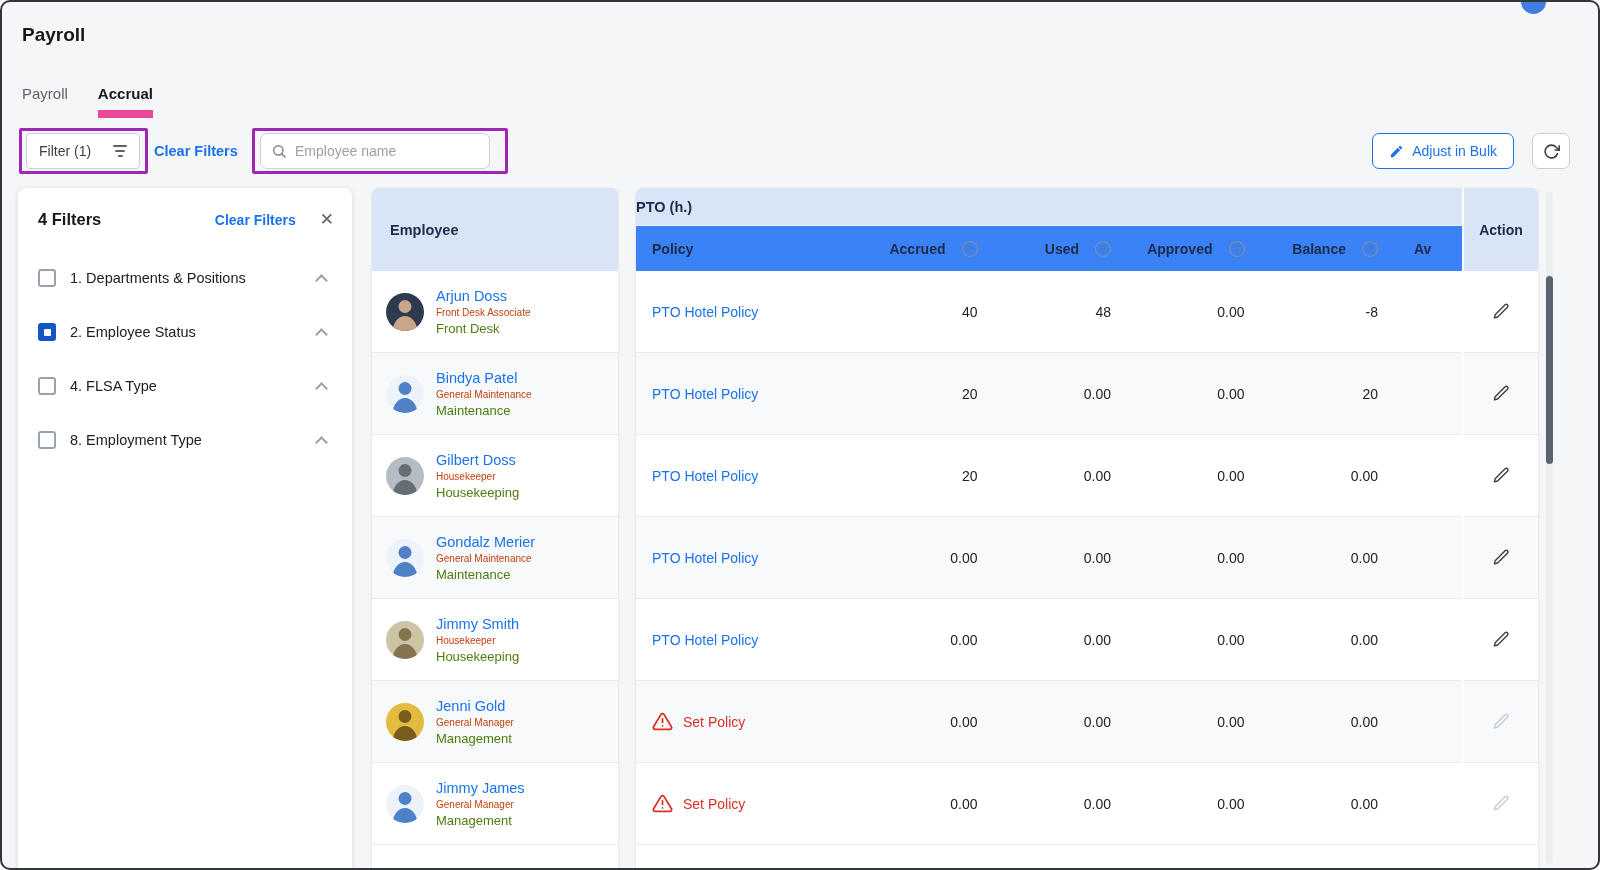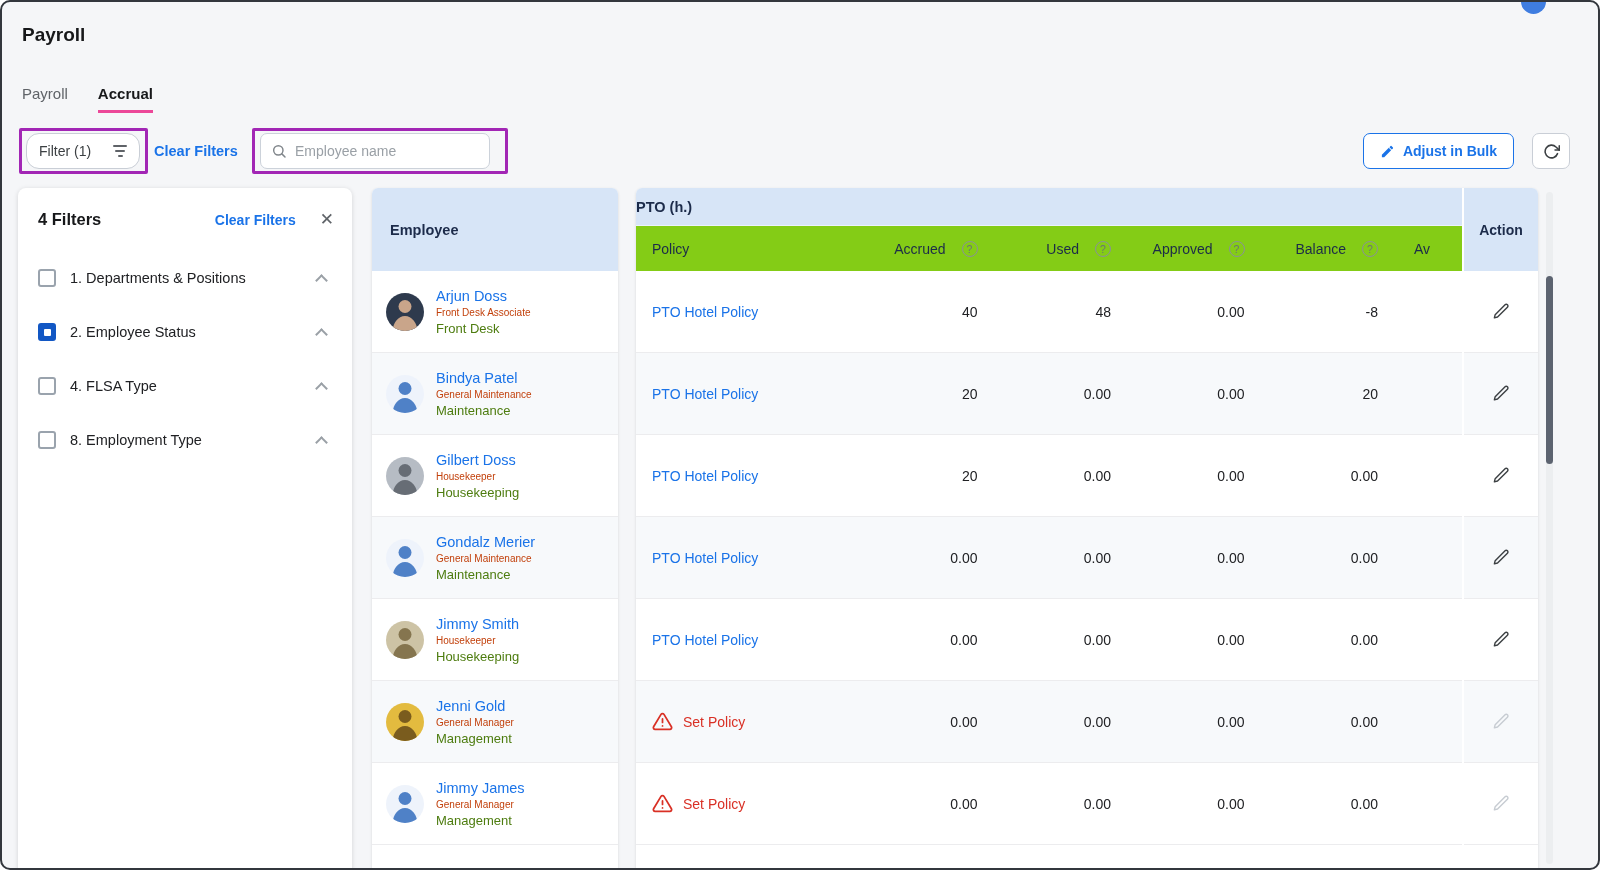--- a/index.html
+++ b/index.html
@@ -6,32 +6,32 @@
   html,body{width:1600px;height:870px}
   body{font-family:"Liberation Sans",sans-serif;background:#ffffff}
   .frame{position:relative;width:1600px;height:870px;background:#f5f6f8;border:2px solid #33373d;border-radius:10px;overflow:hidden}
 
   .top-avatar{position:absolute;left:1519px;top:-13px;width:25px;height:25px;border-radius:50%;background:#3f7de0}
 
   .page-title{position:absolute;left:20px;top:22px;font-size:19px;font-weight:700;color:#17181a}
 
   .tabs{position:absolute;left:20px;top:83px;display:flex;gap:30px}
   .tab{font-size:15px;color:#5f6368;padding-bottom:8px;cursor:pointer}
-  .tab.active{color:#17181a;font-weight:700;border-bottom:3px solid #ec4899}
-
-  
-  .filter-btn{position:absolute;left:24px;top:131px;width:114px;height:36px;background:#fff;border:1px solid #c9ced6;border-radius:13px;display:flex;align-items:center;justify-content:space-between;padding:0 12px;font-size:14px;color:#3c4043;cursor:pointer;font-family:inherit}
+  .tab.active{color:#17181a;font-weight:700;border-bottom:8px solid #ec4899}
+
+  
+  .filter-btn{position:absolute;left:24px;top:131px;width:114px;height:36px;background:#fff;border:1px solid #c9ced6;border-radius:4px;display:flex;align-items:center;justify-content:space-between;padding:0 12px;font-size:14px;color:#3c4043;cursor:pointer;font-family:inherit}
   .filter-lines{display:flex;flex-direction:column;gap:3px;align-items:center}
   .filter-lines i{display:block;height:2px;background:#5f6368;border-radius:1px}
   .filter-lines i:nth-child(1){width:14px}.filter-lines i:nth-child(2){width:10px}.filter-lines i:nth-child(3){width:5px}
   .toolbar-clear{position:absolute;left:152px;top:141px;font-size:14.5px;color:#1a73e8;font-weight:600;cursor:pointer;text-decoration:none}
   .search-box{position:absolute;left:258px;top:131px;width:230px;height:36px;background:#fff;border:1px solid #ccd2da;border-radius:7px;display:flex;align-items:center;padding:0 10px;gap:8px}
   .search-box input{border:none;outline:none;flex:1;font-size:14px;color:#202124;font-family:inherit;background:transparent;min-width:0}
   .search-box input::placeholder{color:#9aa0a6}
-  .adjust-btn{position:absolute;right:84px;top:131px;height:36px;padding:0 16px;background:#fff;border:1.5px solid #1a73e8;border-radius:7px;color:#1a73e8;font-size:14px;font-weight:700;display:flex;align-items:center;gap:8px;cursor:pointer;font-family:inherit}
+  .adjust-btn{position:absolute;right:84px;top:131px;height:36px;padding:0 16px;background:#fff;border:1.5px solid #1a73e8;border-radius:7px;color:#1a73e8;font-size:14px;font-weight:400;display:flex;align-items:center;gap:8px;cursor:pointer;font-family:inherit}
   .refresh-btn{position:absolute;right:28px;top:131px;width:38px;height:36px;background:#fff;border:1px solid #c9ced6;border-radius:7px;display:flex;align-items:center;justify-content:center;cursor:pointer}
 
   
   .annotation{position:absolute;border:3px solid #a226b5;border-radius:2px;pointer-events:none}
   .annotation.filter-box{left:17px;top:126px;width:129px;height:46px}
   .annotation.search-outline{left:250px;top:126px;width:256px;height:46px}
 
   
   .filter-panel{position:absolute;left:16px;top:186px;width:334px;height:684px;background:#fff;border-radius:8px 8px 0 0;box-shadow:0 1px 5px rgba(0,0,0,.14)}
   .filter-panel-header{display:flex;align-items:center;padding:22px 18px 12px 20px}
@@ -56,21 +56,21 @@
   .avatar::after{content:"";position:absolute;top:23px;left:50%;transform:translateX(-50%);width:25px;height:16px;border-radius:50% 50% 0 0/100% 100% 0 0;background:var(--av-fg,#4f81c7)}
   .emp-info{min-width:0}
   .emp-name{font-size:14.5px;color:#1a73e8;text-decoration:none;display:block;margin-bottom:3px;cursor:pointer;white-space:nowrap}
   .emp-pos{font-size:10px;color:#c2410c;margin-bottom:3px;white-space:nowrap}
   .emp-dept{font-size:13px;color:#4d7c0f;white-space:nowrap}
 
   
   .pto-card{position:absolute;left:634px;top:186px;width:902px;height:684px;background:#fff;box-shadow:0 1px 3px rgba(0,0,0,.12);border-radius:6px 6px 0 0;display:flex;overflow:hidden}
   .pto-main{flex:1;min-width:0}
   .pto-group-header{height:38px;background:#d7e5f7;display:flex;align-items:center;font-size:14.5px;font-weight:700;color:#1c2b4a;border-bottom:1px solid #ecf3fc}
-  .pto-subheader{height:45px;background:#84cc16;display:grid;grid-template-columns:238px 1fr 1fr 1fr 1fr 54px;align-items:center;font-size:14px;font-weight:400;color:#1c2b4a}
+  .pto-subheader{height:45px;background:#3b82f6;display:grid;grid-template-columns:238px 1fr 1fr 1fr 1fr 54px;align-items:center;font-size:14px;font-weight:700;color:#1c2b4a}
   .col-policy-h{padding-left:16px}
   .col-num-h{display:flex;align-items:center;justify-content:flex-end;gap:16px;padding-right:30px}
   .col-av-h{padding-left:6px;overflow:hidden;white-space:nowrap}
   .help-circle{width:16px;height:16px;border:1.4px solid #8a9099;border-radius:50%;display:flex;align-items:center;justify-content:center;font-weight:400;color:#6b7178;flex:none;cursor:pointer}
   .help-circle::after{content:"?";font-size:10.5px}
   .pto-row{height:82px;display:grid;grid-template-columns:238px 1fr 1fr 1fr 1fr 54px;align-items:center;border-bottom:1px solid #ececee;background:#fff;font-size:14px;color:#202124}
   .pto-rows .pto-row:nth-child(even){background:#f7f9fb}
   .policy-cell{padding-left:16px;display:flex;align-items:center;gap:10px;min-width:0}
   .warn-icon{display:none;width:21px;height:21px;flex:none}
   .policy-cell.unset .warn-icon{display:block}

